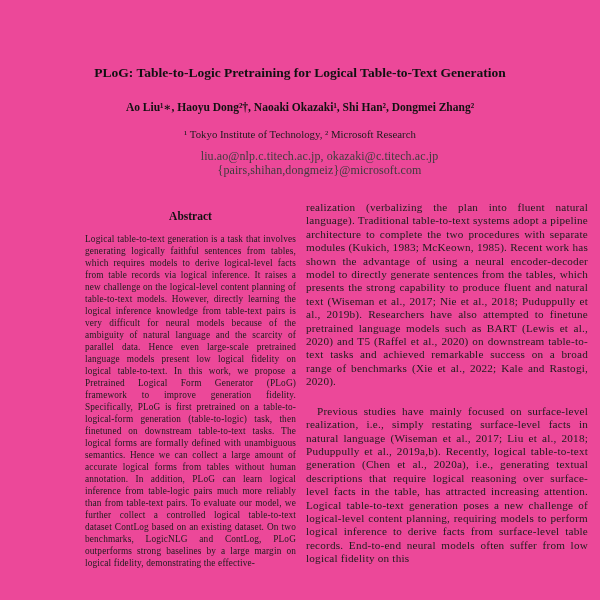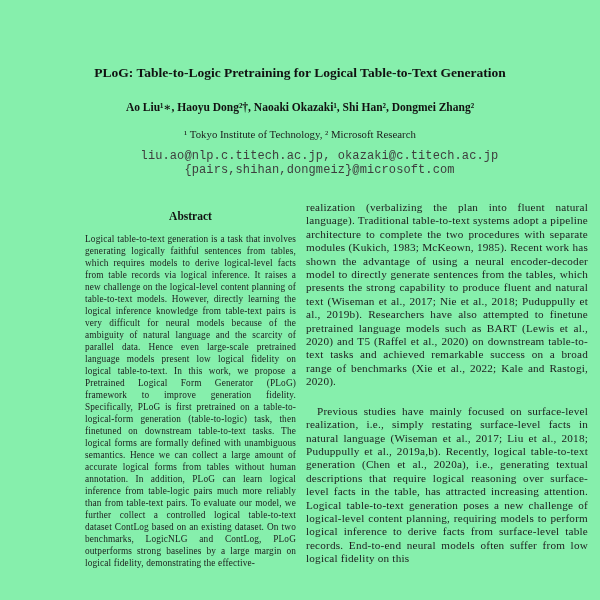--- a/index.html
+++ b/index.html
@@ -4,21 +4,21 @@
 <style>
   html, body {
     margin: 0;
     padding: 0;
     background: #ffffff;
   }
   .page {
     position: relative;
     width: 600px;
     height: 600px;
-    background: #86efac;
+    background: #ec4899;
     overflow: hidden;
     color: #1c1c1c;
     font-family: "Liberation Serif", "DejaVu Serif", serif;
   }
   .header {
     position: absolute;
     top: 0;
     left: 0;
     width: 600px;
     text-align: center;
@@ -36,21 +36,21 @@
     line-height: 14px;
     font-weight: bold;
     color: #111111;
   }
   .affiliations {
     margin-top: 14px;
     font-size: 10.8px;
     line-height: 13px;
   }
   .email {
-    font-family: Liberation Mono, monospace;
+    font-family: Liberation Serif, serif;
     font-size: 12px;
     line-height: 13.5px;
     letter-spacing: 0.1px;
     color: #3d3d3d;
     padding-left: 39px;
   }
   .email.first {
     margin-top: 9px;
   }
   .col-left {

